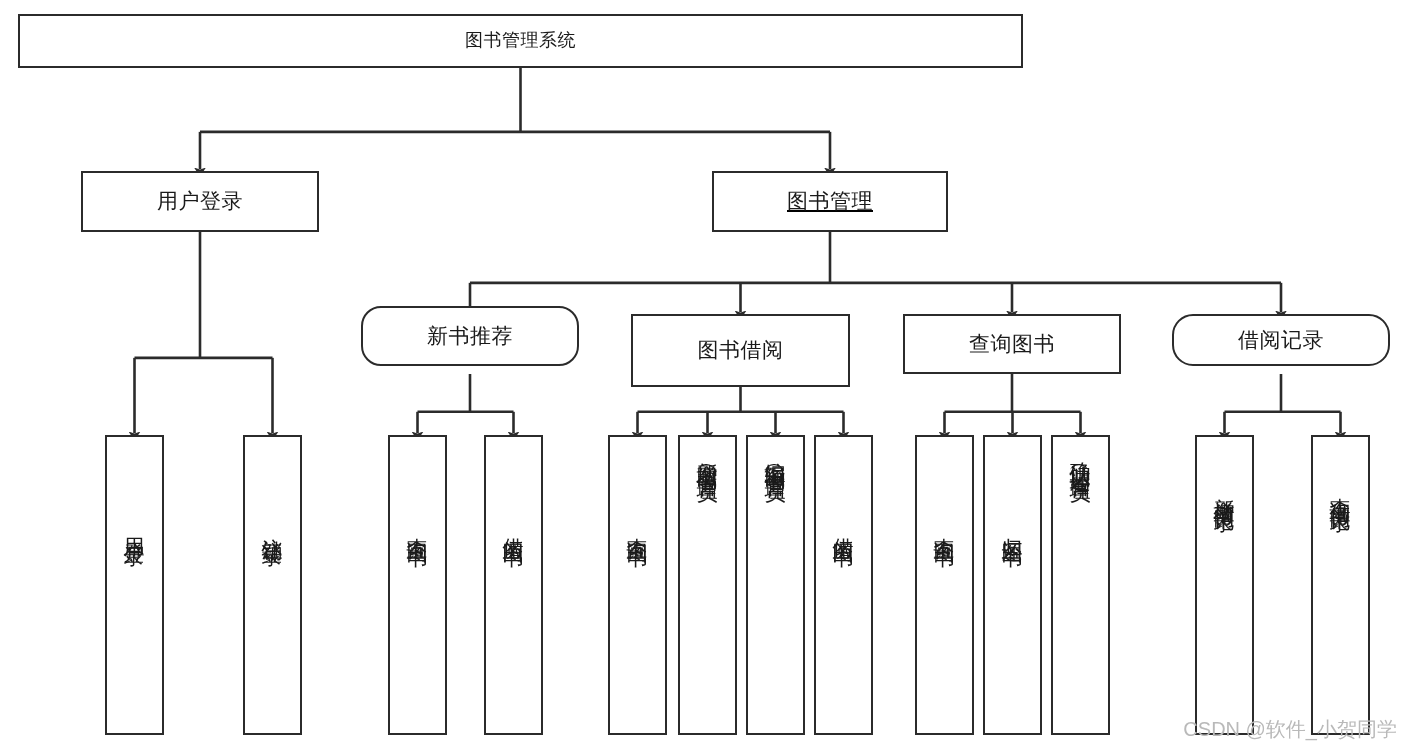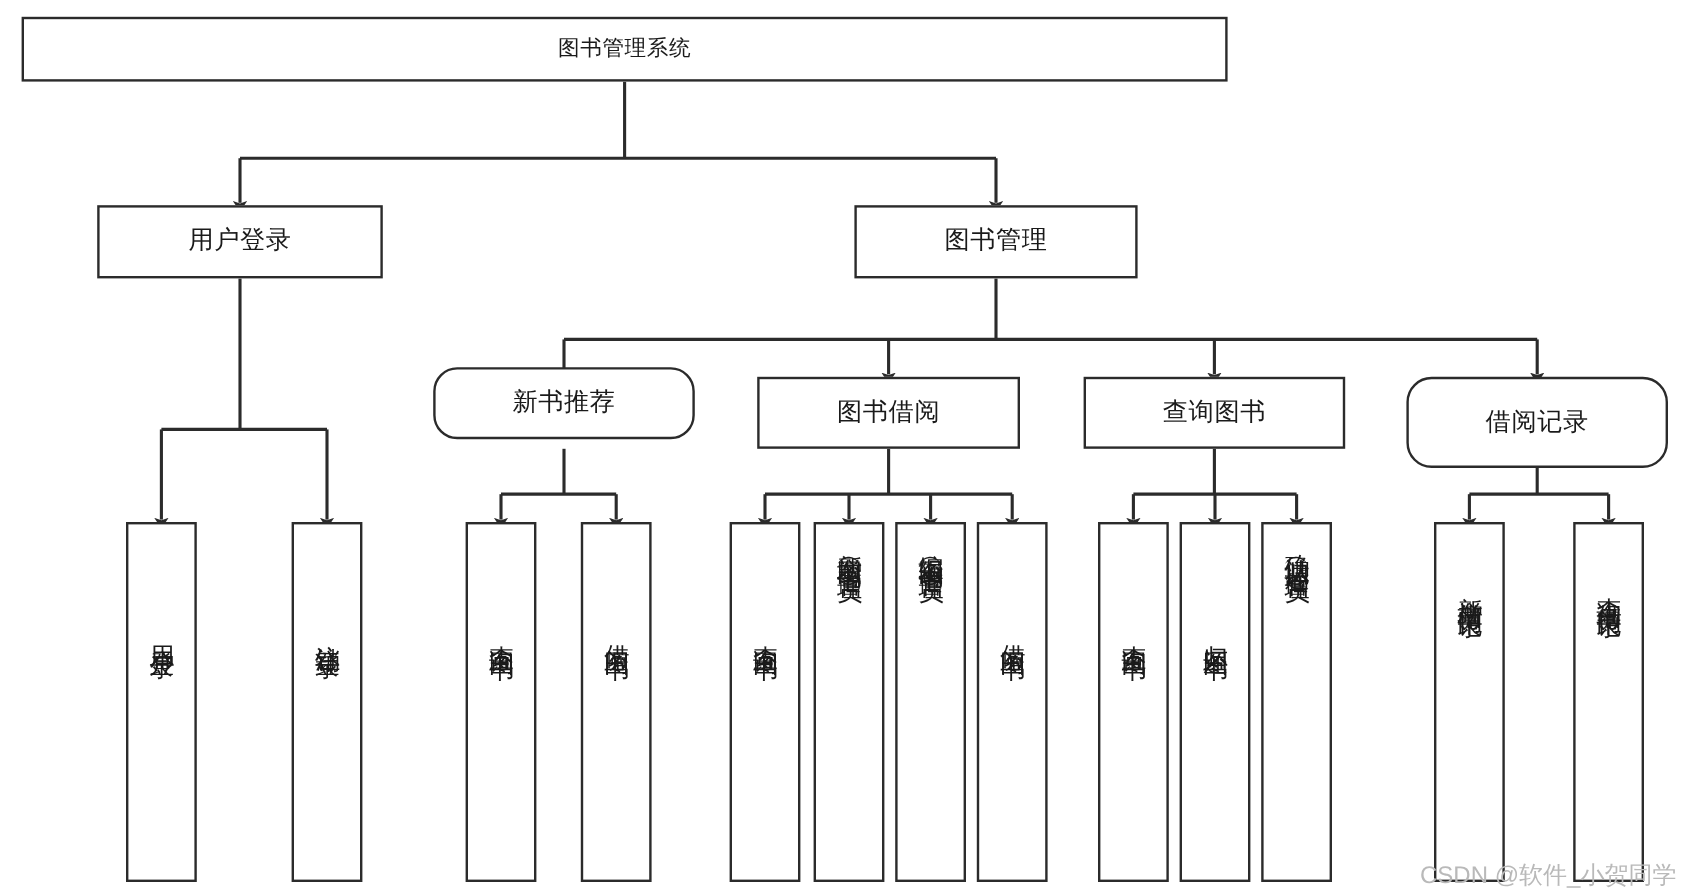--- a/index.html
+++ b/index.html
@@ -124,33 +124,33 @@
       </g>
   </svg>
 
   <div id="nodes-layer">
       <div class="node-box horizontal root" style="left: 18px; top: 14px; width: 1005px; height: 54px;">
         <span class="node-label">图书管理系统</span>
       </div>
       <div class="node-box horizontal" style="left: 81px; top: 171px; width: 238px; height: 61px;">
         <span class="node-label">用户登录</span>
       </div>
-      <div class="node-box horizontal" style="left: 712px; top: 171px; width: 236px; height: 61px;">
+      <div class="node-box horizontal" style="left: 712px; top: 171px; width: 236px; height: 61px; text-decoration: underline;">
         <span class="node-label">图书管理</span>
       </div>
       <div class="node-box horizontal" style="left: 361px; top: 306px; width: 218px; height: 60px; border-radius: 20px;">
         <span class="node-label">新书推荐</span>
       </div>
-      <div class="node-box horizontal" style="left: 631px; top: 314px; width: 219px; height: 60px;">
+      <div class="node-box horizontal" style="left: 631px; top: 314px; width: 219px; height: 73px;">
         <span class="node-label">图书借阅</span>
       </div>
       <div class="node-box horizontal" style="left: 903px; top: 314px; width: 218px; height: 60px;">
         <span class="node-label">查询图书</span>
       </div>
-      <div class="node-box horizontal" style="left: 1172px; top: 314px; width: 218px; height: 76px; border-radius: 21px;">
+      <div class="node-box horizontal" style="left: 1172px; top: 314px; width: 218px; height: 52px; border-radius: 21px;">
         <span class="node-label">借阅记录</span>
       </div>
       <div class="node-box vertical mid" style="left: 105px; top: 435px; width: 59px; height: 300px;">
         <span class="node-label">用户登录</span>
       </div>
       <div class="node-box vertical mid" style="left: 243px; top: 435px; width: 59px; height: 300px;">
         <span class="node-label">注销登录</span>
       </div>
       <div class="node-box vertical mid" style="left: 388px; top: 435px; width: 59px; height: 300px;">
         <span class="node-label">查询图书</span>

